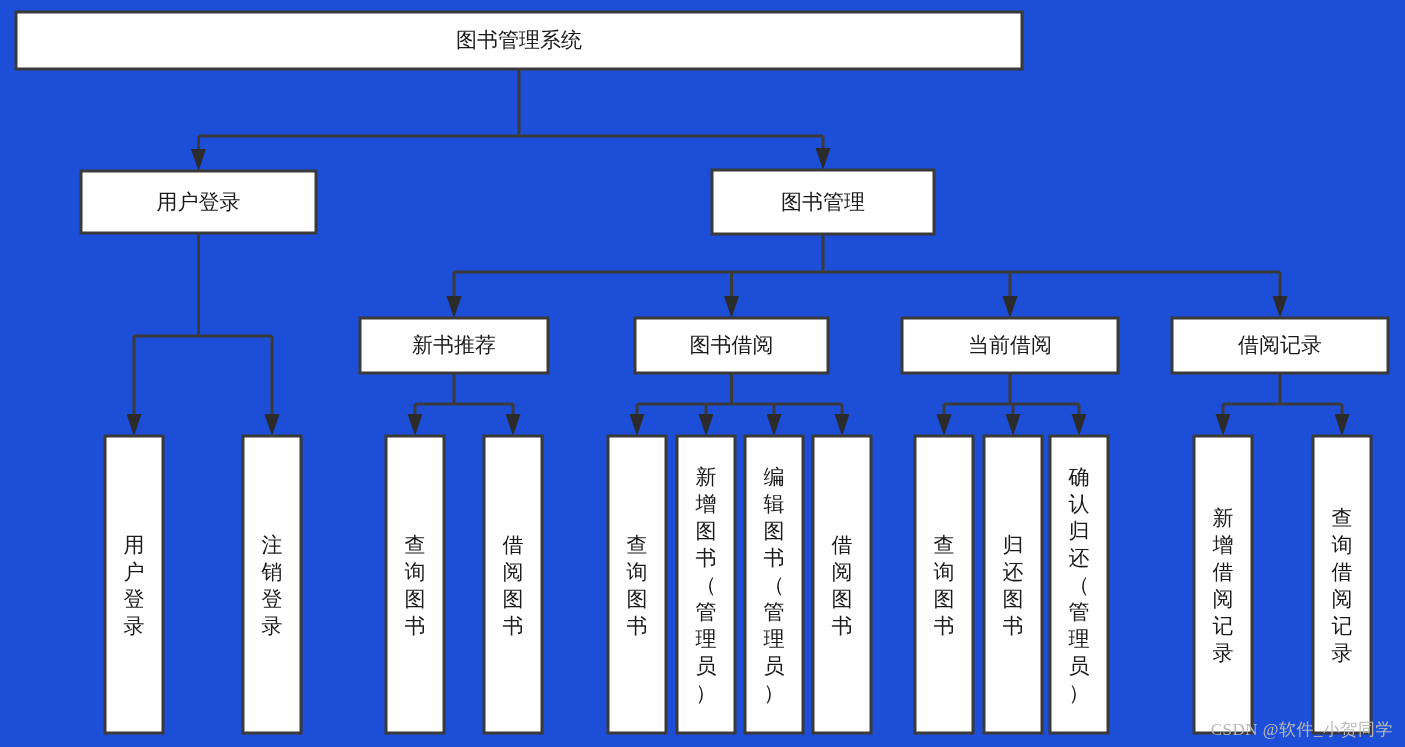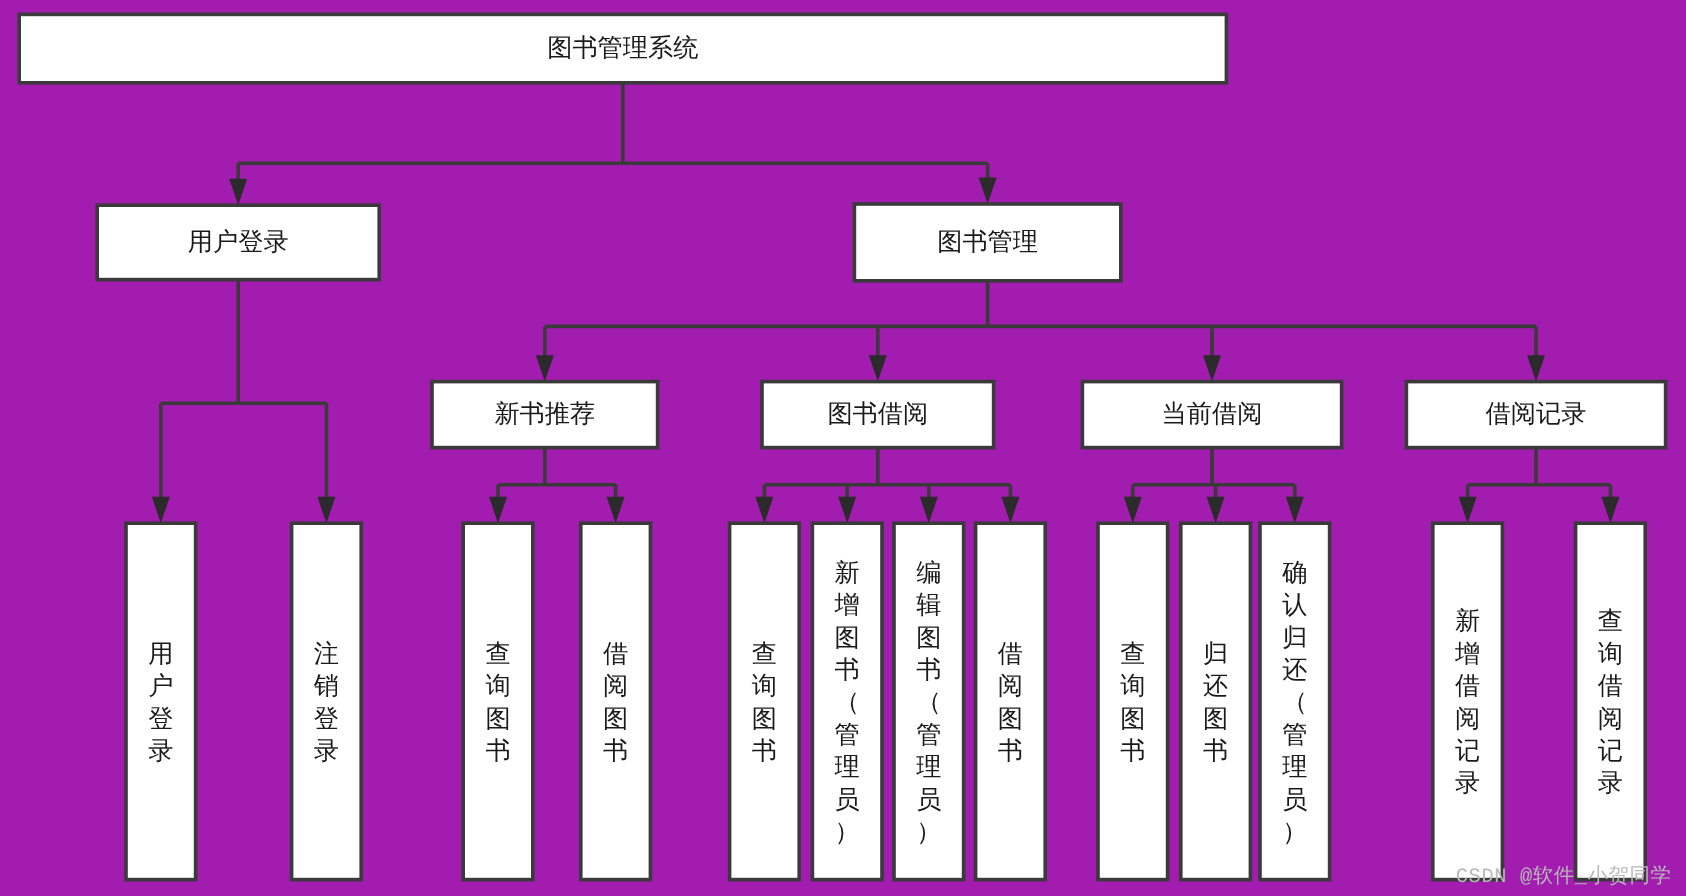--- a/index.html
+++ b/index.html
@@ -12,21 +12,21 @@
     width: 1405px;
     height: 747px;
     font-family: "Liberation Sans", "DejaVu Sans", sans-serif;
     overflow: hidden;
     position: relative;
   }
   #diagram-root {
     position: relative;
     width: 1405px;
     height: 747px;
-    background: #a21caf;
+    background: #1d4ed8;
   }
   svg#flowchart {
     display: block;
     width: 1405px;
     height: 747px;
   }
   .node-box {
     fill: #ffffff;
     stroke: #3a3a3a;
     stroke-width: 3;
@@ -51,21 +51,21 @@
   .node-label-vertical {
     font-family: "Liberation Sans", "DejaVu Sans", sans-serif;
     font-size: 21px;
     fill: #1a1a1a;
     text-anchor: middle;
   }
   .watermark {
     position: absolute;
     right: 12px;
     bottom: 6px;
-    font-family: Liberation Mono, monospace;
+    font-family: Liberation Serif, serif;
     font-size: 17px;
     color: #b9b9b9;
     white-space: nowrap;
     letter-spacing: 0.5px;
     pointer-events: none;
     text-align: center;
   }
 </style>
 </head>
 <body>

